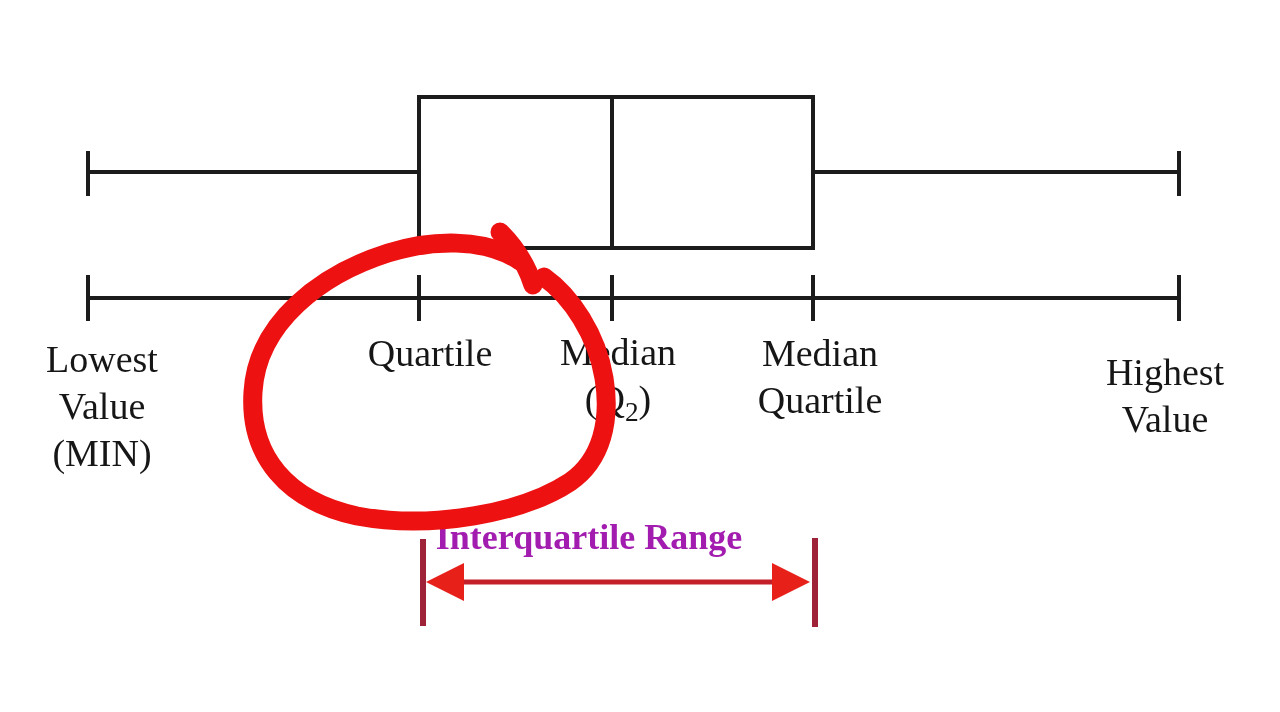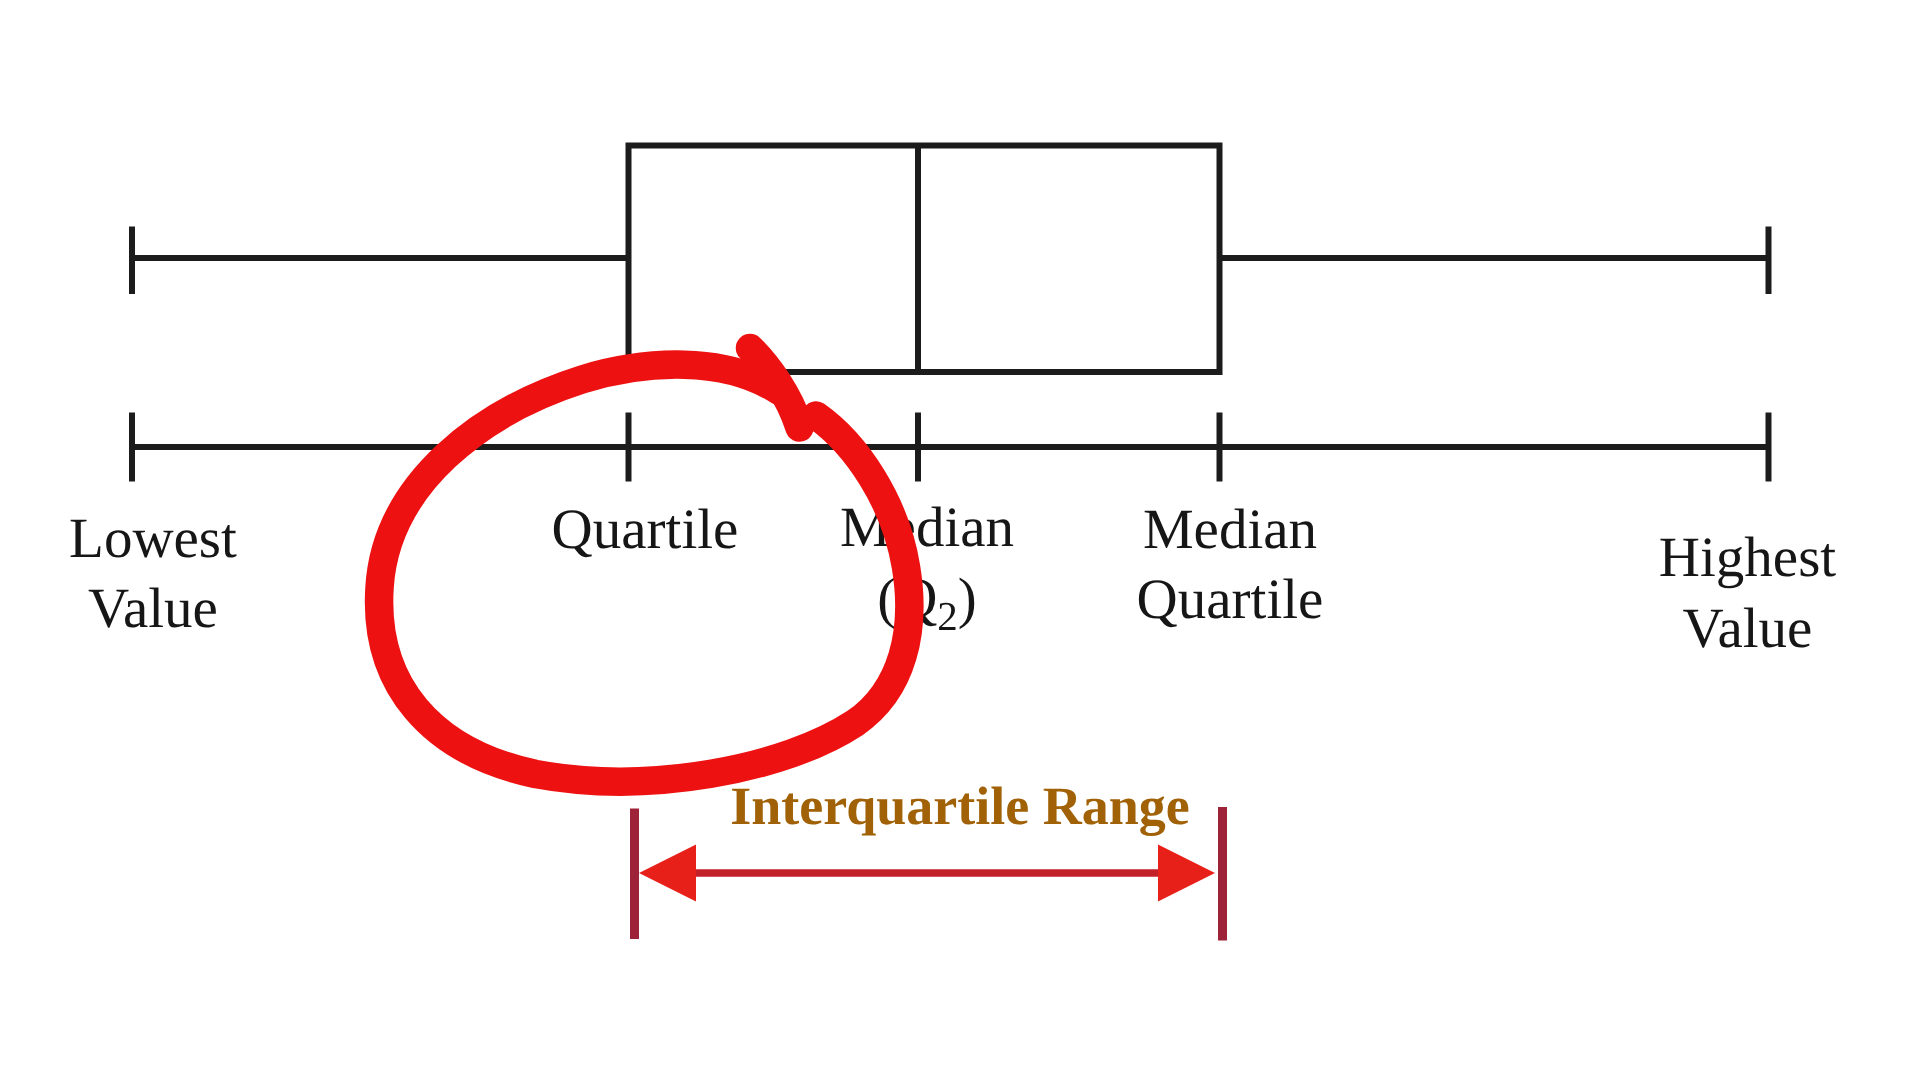--- a/index.html
+++ b/index.html
@@ -38,25 +38,25 @@
     vertical-align: baseline;
   }
   .lbl-min    { left: 102px;  top: 336px; }
   .lbl-q1     { left: 430px;  top: 330px; }
   .lbl-median { left: 618px;  top: 329px; }
   .lbl-q3     { left: 820px;  top: 330px; }
   .lbl-max    { left: 1165px; top: 349px; }
 
   .iqr-title {
     position: absolute;
-    left: 640px; top: 506px;
+    left: 589px; top: 506px;
     transform: translateX(-50%);
     font-size: 36px;
     font-weight: bold;
-    color: #a16207;
+    color: #a21caf;
     white-space: nowrap;
     margin-top: 10px;
   }
   .iqr-formula {
     position: absolute;
     left: 624px; top: 594px;
     transform: translateX(-50%);
     font-size: 42px;
     font-weight: bold;
     color: #d8352e;
@@ -98,20 +98,21 @@
       <line x1="423" y1="539" x2="423" y2="626" stroke="#9e2238" stroke-width="6"></line>
       <line x1="815" y1="538" x2="815" y2="627" stroke="#9e2238" stroke-width="6"></line>
     </g>
   </svg>
 
   <div class="layer layer-text">
 
     <div class="axis-label lbl-min">
       <div>Lowest</div>
       <div>Value</div>
+      <div>(MIN)</div>
     </div>
 
     <div class="axis-label lbl-q1">
       <div>Quartile</div>
     </div>
 
     <div class="axis-label lbl-median">
       <div>Median</div>
       <div><span>(Q</span><sub>2</sub><span>)</span></div>
     </div>

